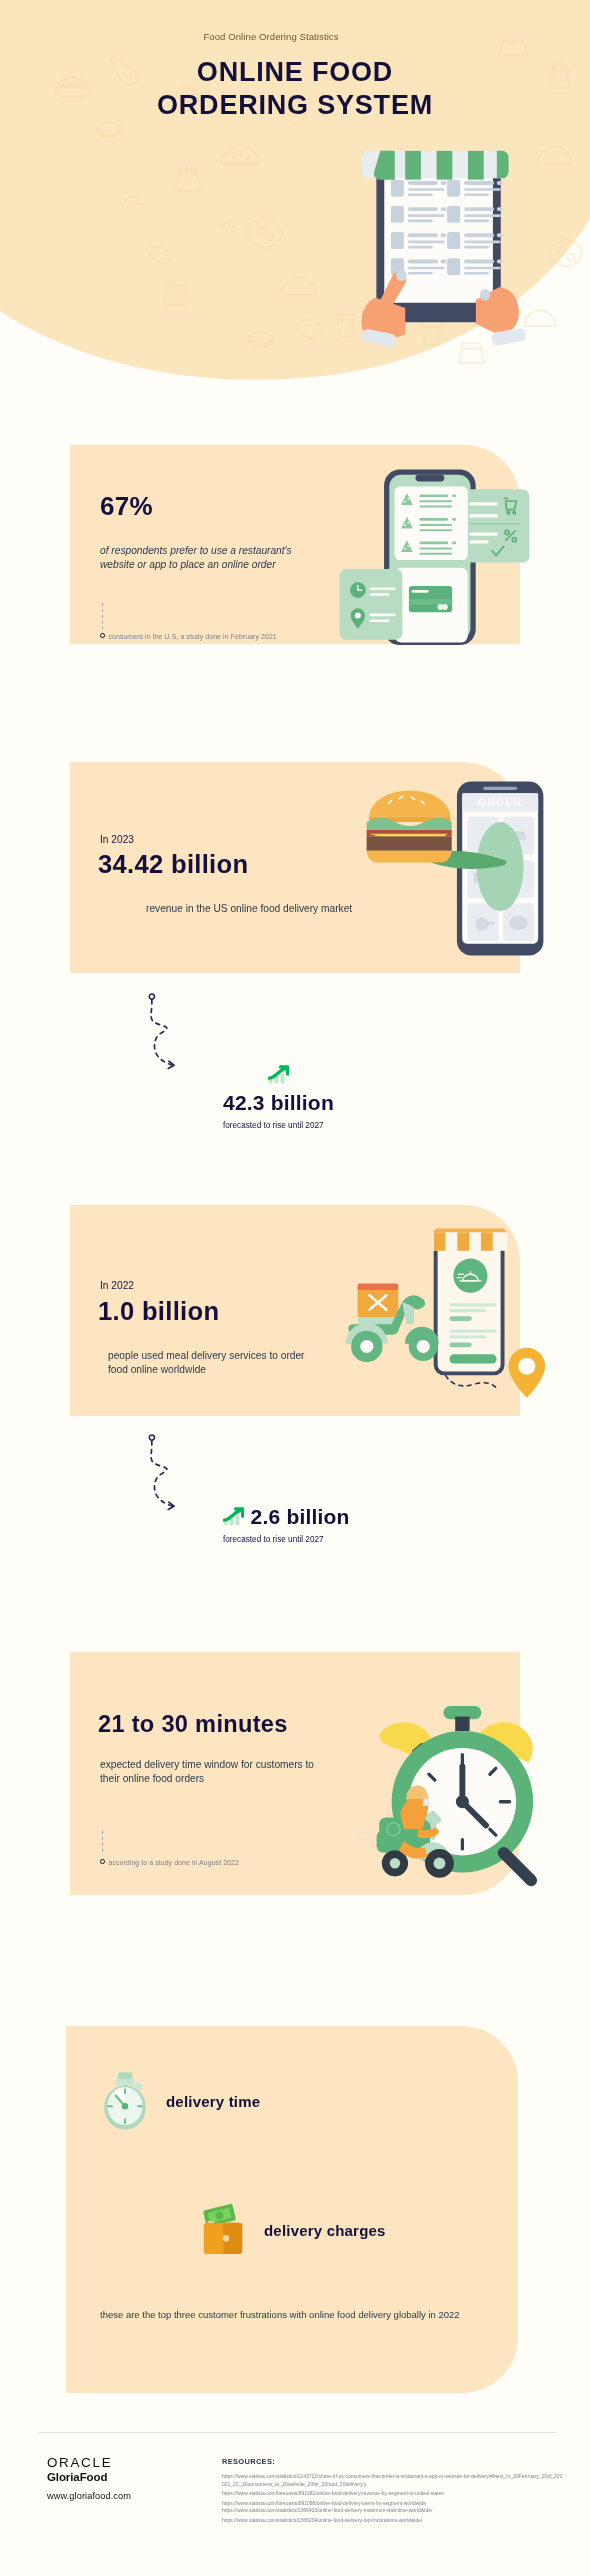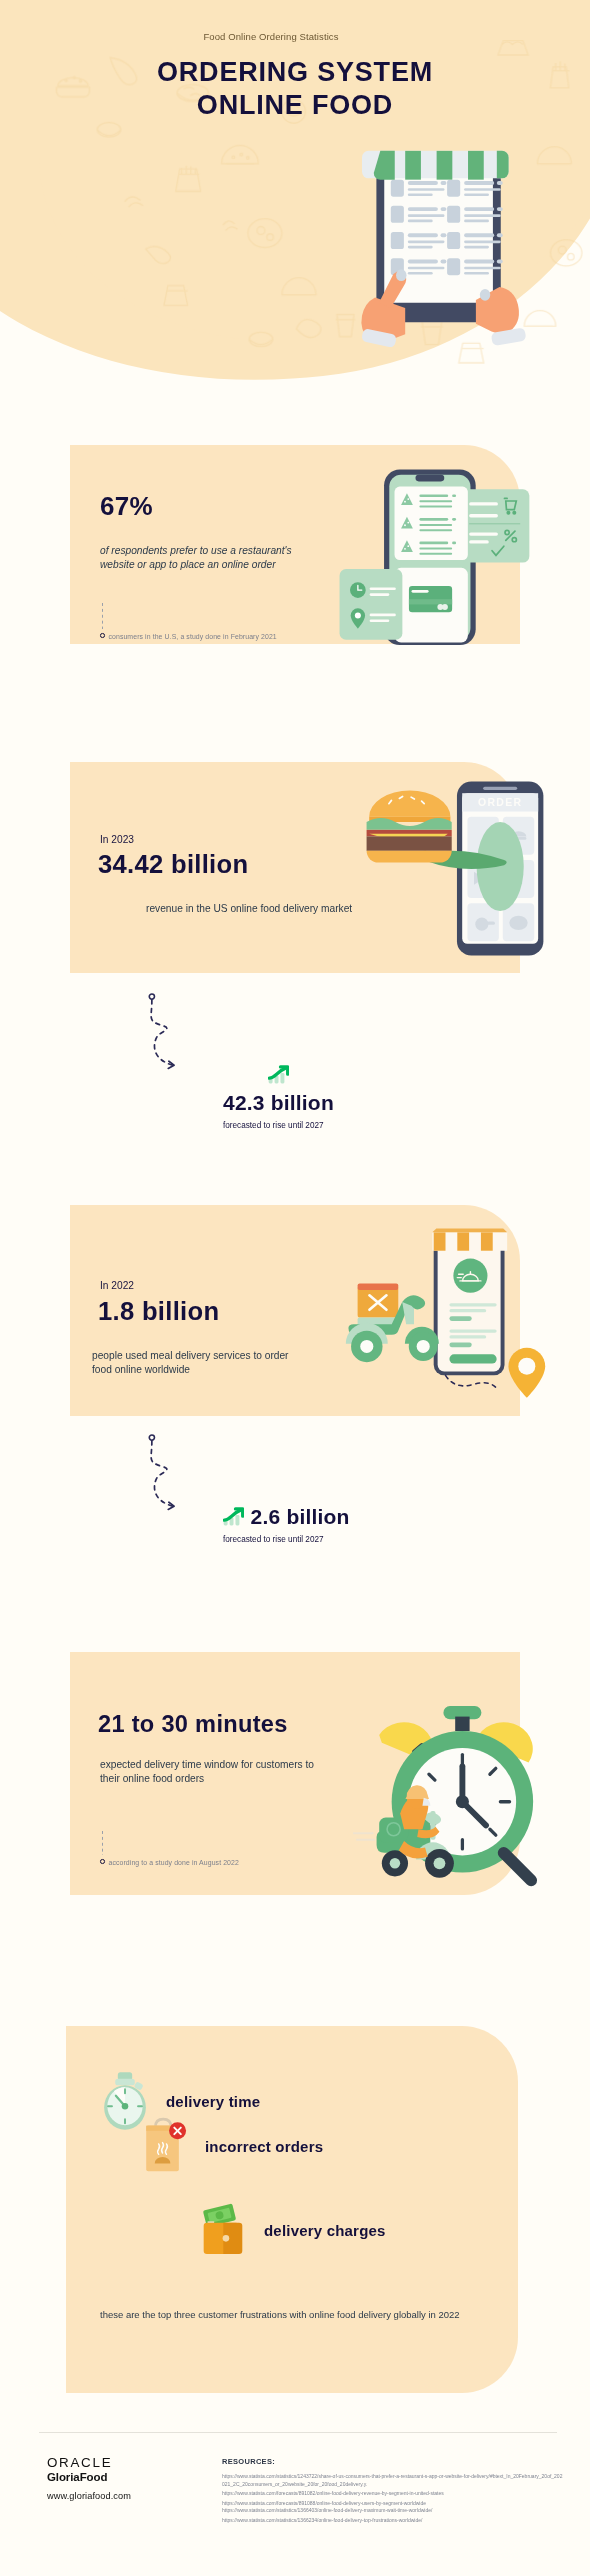--- a/index.html
+++ b/index.html
@@ -185,22 +185,22 @@
             <path d="M0 8 q10 -14 24 -2 M6 16 q10 -12 22 -2"></path>
           </g>
         <g transform="translate(340,338)">
             <path d="M0 6 q8 -12 18 -2 M4 14 q8 -10 18 -2"></path>
           </g>
       </g>
     </svg>
 
     <div class="kicker">Food Online Ordering Statistics</div>
     <div class="hero-title">
+      <div>ONLINE FOOD</div>
       <div>ORDERING SYSTEM</div>
-      <div>ONLINE FOOD</div>
     </div>
 
     <svg class="hero-art" viewBox="0 0 400 330">
       <rect x="112" y="36" width="190" height="238" rx="12" fill="#424a63"></rect>
       <rect x="124" y="48" width="166" height="196" rx="4" fill="#fdfcf8"></rect>
       <g fill="#c8d2dc">
         <g>
           <rect x="134" y="56" width="20" height="26" rx="4"></rect>
           <rect x="160" y="58" width="46" height="6" rx="3"></rect>
             <rect x="210" y="58" width="9" height="6" rx="3"></rect>
@@ -438,22 +438,22 @@
         <path d="M2 20 C10 20 14 10 28 4" stroke="#00b85c" stroke-width="5" fill="none" stroke-linecap="round"></path>
         <path d="M19 3 h11 v11" stroke="#00b85c" stroke-width="5" fill="none" stroke-linecap="round" stroke-linejoin="round"></path>
       </svg>
       <span class="fc-num">42.3 billion</span>
     </div>
     <div class="fc-sub">forecasted to rise until 2027</div>
   </div>
 
   <div class="card tr" style="left:70px;top:1205px;width:450px;height:211px;"></div>
   <div class="eyebrow" style="position:absolute;left:100px;top:1280px;">In 2022</div>
-  <div class="bignum" style="position:absolute;left:98px;top:1299px;font-size:25.6px;line-height:1;">1.8 billion</div>
-  <div class="body-text" style="position:absolute;left:92px;top:1349px;width:216px;">people used meal delivery services to order food online worldwide</div>
+  <div class="bignum" style="position:absolute;left:98px;top:1299px;font-size:25.6px;line-height:1;">1.0 billion</div>
+  <div class="body-text" style="position:absolute;left:108px;top:1349px;width:216px;">people used meal delivery services to order food online worldwide</div>
 
   <svg style="position:absolute;left:334px;top:1206px;width:223px;height:197px;" viewBox="0 0 340 300">
     <rect x="152" y="48" width="108" height="210" rx="16" fill="#424a63"></rect>
     <rect x="158" y="54" width="96" height="198" rx="10" fill="#fdf7ee"></rect>
     <g>
       <path d="M150 40 h114 v28 h-114z" fill="#fdf7ee"></path>
       <g fill="#efa93c">
         <path d="M152 40 h18 v28 h-18z"></path>
           <rect x="188" y="40" width="18" height="28"></rect>
         <rect x="224" y="40" width="18" height="28"></rect>
@@ -595,39 +595,20 @@
           <path d="M35 74 v6"></path>
           <path d="M9 54 h6"></path>
           <path d="M55 54 h6"></path>
       </g>
       <path d="M35 54 l-14 -16" stroke="#6fbd8e" stroke-width="3.4" stroke-linecap="round"></path>
       <circle cx="35" cy="54" r="5" fill="#5cb37a"></circle>
     </svg>
     <span class="frust-label">delivery time</span>
   </div>
 
-  <div style="position:absolute;left:141px;top:2115px;width:393px;display:flex;align-items:center;gap:17px;">
-    <svg width="47" height="63" viewBox="0 0 72 96">
-      <path d="M22 18 q0 -12 12 -12 q12 0 12 12" fill="none" stroke="#d9c9ae" stroke-width="4"></path>
-      <rect x="8" y="16" width="50" height="70" rx="3" fill="#f6c67e"></rect>
-      <rect x="8" y="16" width="50" height="8" fill="#f3bd6b"></rect>
-      <path d="M33 64 a12 10 0 0 1 12 10 h-24 a12 10 0 0 1 12 -10z" fill="#dd9d3f"></path>
-      <g stroke="#fdfcf8" stroke-width="2.2" fill="none" stroke-linecap="round">
-        <path d="M27 44 q3 4 0 8 q-3 4 0 8"></path>
-          <path d="M33 42 q3 4 0 8 q-3 4 0 8"></path>
-          <path d="M39 44 q3 4 0 8 q-3 4 0 8"></path>
-      </g>
-      <circle cx="56" cy="24" r="13" fill="#e0322b"></circle>
-      <g stroke="#fdfcf8" stroke-width="3" stroke-linecap="round">
-        <path d="M51 19 l10 10"></path>
-          <path d="M61 19 l-10 10"></path>
-      </g>
-    </svg>
-    <span class="frust-label">incorrect orders</span>
-  </div>
 
   <div style="position:absolute;left:197px;top:2203px;width:393px;display:flex;align-items:center;gap:17px;">
     <svg width="50" height="55" viewBox="0 0 76 84">
       <g transform="rotate(-14 34 22)">
         <rect x="12" y="6" width="46" height="26" rx="3" fill="#5cb948"></rect>
         <rect x="18" y="11" width="34" height="16" rx="2" fill="#7bd063"></rect>
         <circle cx="35" cy="19" r="6" fill="#5cb948"></circle>
       </g>
       <path d="M16 28 h10 v22 h-10z" fill="#e9dcc0"></path>
       <rect x="10" y="30" width="54" height="48" rx="5" fill="#f09f1e"></rect>

